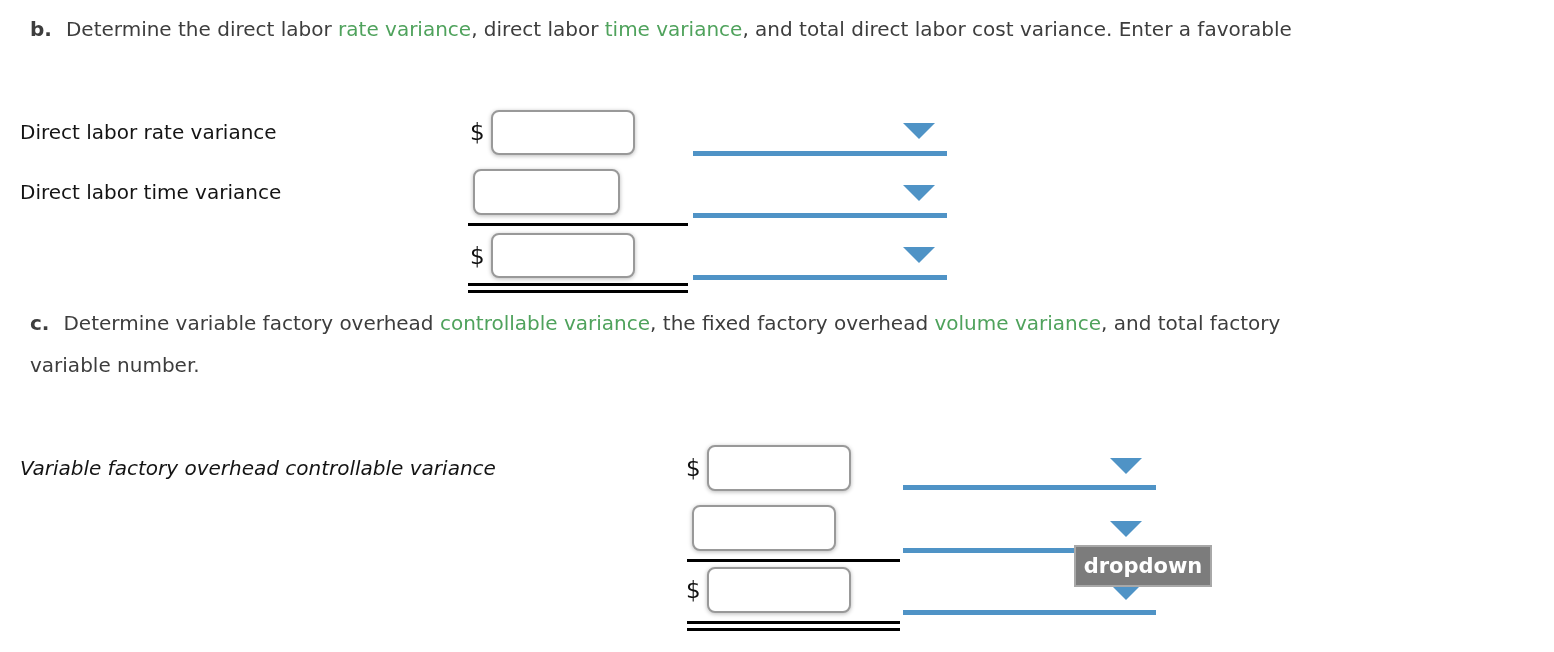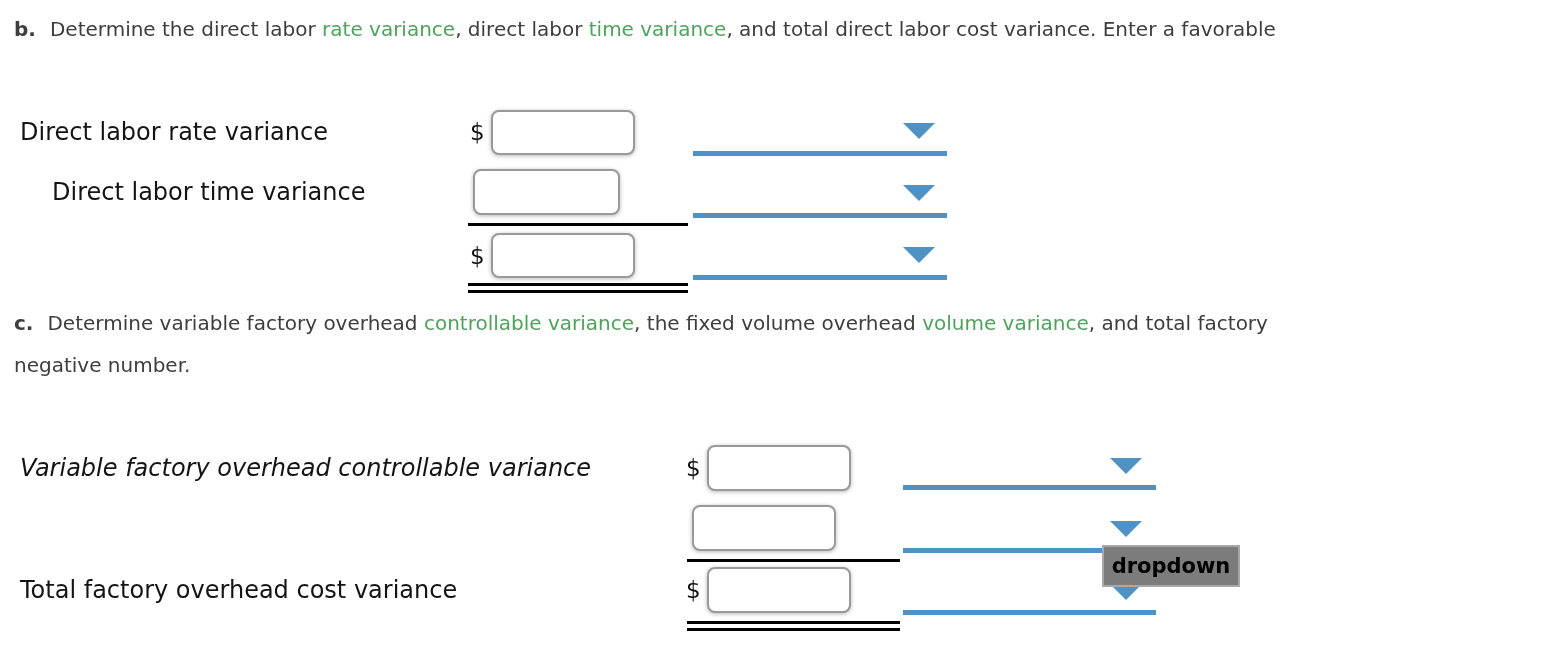--- a/index.html
+++ b/index.html
@@ -1,87 +1,86 @@
 <!DOCTYPE html>
 <html><head>
 <meta charset="utf-8">
 <style>
   html,body{margin:0;padding:0;background:#ffffff;}
   body{font-family:"DejaVu Sans","Liberation Sans",sans-serif;color:#3d3d3d;}
   .page{position:relative;width:1554px;height:652px;background:#fff;overflow:hidden;}
 
   
-  .para{position:absolute;left:14px;font-size:20px;line-height:42px;color:#3d3d3d;}
+  .para{position:absolute;left:30px;font-size:20px;line-height:42px;color:#3d3d3d;}
   .para .pline{white-space:nowrap;}
   .marker{font-weight:700;margin-right:14px;color:#3d3d3d;}
   .term-link{color:#4fa25c;cursor:pointer;}
 
   
-  .row-label{position:absolute;left:20px;font-size:24px;color:#141414;line-height:28px;white-space:nowrap;}
+  .row-label{position:absolute;left:20px;font-size:20px;color:#141414;line-height:28px;white-space:nowrap;}
   .dollar{position:absolute;font-size:23px;color:#111;line-height:24px;}
   .amount-input{position:absolute;box-sizing:border-box;border:2px solid #999;border-radius:8px;
     background:#fff;box-shadow:0 1px 4px rgba(0,0,0,0.28);font-size:20px;padding:0 8px;
     font-family:"DejaVu Sans","Liberation Sans",sans-serif;outline:none;}
   .rule-single{position:absolute;height:3px;background:#000;}
   .rule-double{position:absolute;height:10px;border-top:3px solid #000;border-bottom:3px solid #000;box-sizing:border-box;}
 
   
   .dd-line{position:absolute;height:5px;background:#4f93c6;cursor:pointer;}
   .dd-arrow{position:absolute;width:0;height:0;border-left:16px solid transparent;
     border-right:16px solid transparent;border-top:16px solid #4f93c6;cursor:pointer;}
 
   
   .tooltip{position:absolute;left:1074px;top:545px;width:134px;height:38px;background:#7c7c7c;
-    border:2px solid #a8a8a8;color:#000000;font-size:21px;font-weight:600;display:flex;
-    align-items:center;justify-content:center;z-index:5;box-sizing:content-box;margin-left:28px;}
+    border:2px solid #a8a8a8;color:#ffffff;font-size:21px;font-weight:600;display:flex;
+    align-items:center;justify-content:center;z-index:5;box-sizing:content-box;}
 </style>
 </head>
 <body>
 
 <div class="page">
 
   <div class="para" style="top:8px;">
     <div class="pline"><span class="marker">b.</span><span>Determine the direct labor </span><span class="term-link">rate variance</span><span>, direct labor </span><span class="term-link">time variance</span><span>, and total direct labor cost variance. Enter a favorable</span></div>
   </div>
 
   <div class="row-label" style="top:118px;">Direct labor rate variance</div>
   <span class="dollar" style="left:470px;top:120px;">$</span>
   <input class="amount-input" style="left: 491px; top: 110px; width: 144px; height: 45px;" value="">
   <div class="dd-arrow" style="left:903px;top:123px;"></div>
   <div class="dd-line" style="left:693px;top:151px;width:254px;"></div>
 
-  <div class="row-label" style="top:178px;margin-left:32px;">Direct labor time variance</div>
+  <div class="row-label" style="top:178px;">Direct labor time variance</div>
   <input class="amount-input" style="left: 473px; top: 169px; width: 147px; height: 46px;" value="">
   <div class="rule-single" style="left:468px;top:223px;width:220px;"></div>
   <div class="dd-arrow" style="left:903px;top:185px;"></div>
   <div class="dd-line" style="left:693px;top:213px;width:254px;"></div>
 
   <span class="dollar" style="left:470px;top:244px;">$</span>
   <input class="amount-input" style="left: 491px; top: 233px; width: 144px; height: 45px;" value="">
   <div class="rule-double" style="left:468px;top:283px;width:220px;"></div>
   <div class="dd-arrow" style="left:903px;top:247px;"></div>
   <div class="dd-line" style="left:693px;top:275px;width:254px;"></div>
 
   <div class="para" style="top:302px;">
-    <div class="pline"><span class="marker">c.</span><span>Determine variable factory overhead </span><span class="term-link">controllable variance</span><span>, the fixed volume overhead </span><span class="term-link">volume variance</span><span>, and total factory</span></div>
-    <div class="pline">negative number.</div>
+    <div class="pline"><span class="marker">c.</span><span>Determine variable factory overhead </span><span class="term-link">controllable variance</span><span>, the fixed factory overhead </span><span class="term-link">volume variance</span><span>, and total factory</span></div>
+    <div class="pline">variable number.</div>
   </div>
 
   <div class="row-label" style="top:454px;font-style:italic;">Variable factory overhead controllable variance</div>
   <span class="dollar" style="left:686px;top:456px;">$</span>
   <input class="amount-input" style="left: 707px; top: 445px; width: 144px; height: 46px;" value="">
   <div class="dd-arrow" style="left:1110px;top:458px;"></div>
   <div class="dd-line" style="left:903px;top:485px;width:253px;"></div>
 
   <input class="amount-input" style="left: 692px; top: 505px; width: 144px; height: 46px;" value="">
   <div class="rule-single" style="left:687px;top:559px;width:213px;"></div>
   <div class="dd-arrow" style="left:1110px;top:521px;"></div>
   <div class="dd-line" style="left:903px;top:548px;width:253px;"></div>
 
-  <div class="row-label" style="top:576px;">Total factory overhead cost variance</div>
   <span class="dollar" style="left:686px;top:578px;">$</span>
   <input class="amount-input" style="left: 707px; top: 567px; width: 144px; height: 46px;" value="">
   <div class="rule-double" style="left:687px;top:621px;width:213px;"></div>
   <div class="dd-arrow" style="left:1110px;top:584px;"></div>
   <div class="dd-line" style="left:903px;top:610px;width:253px;"></div>
 
   <div class="tooltip">dropdown</div>
 
 </div>
 

